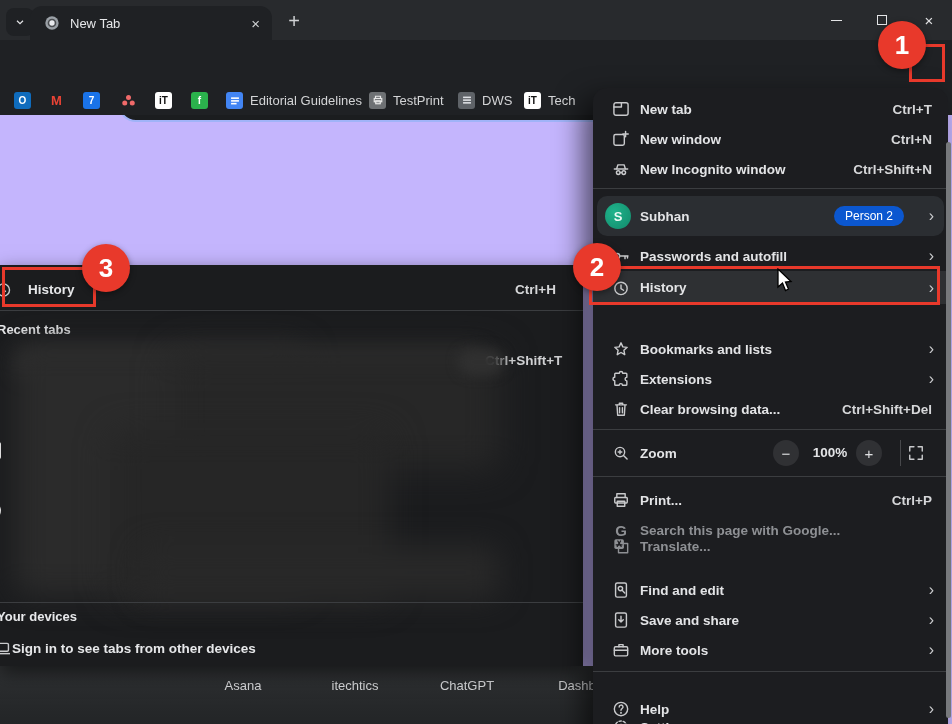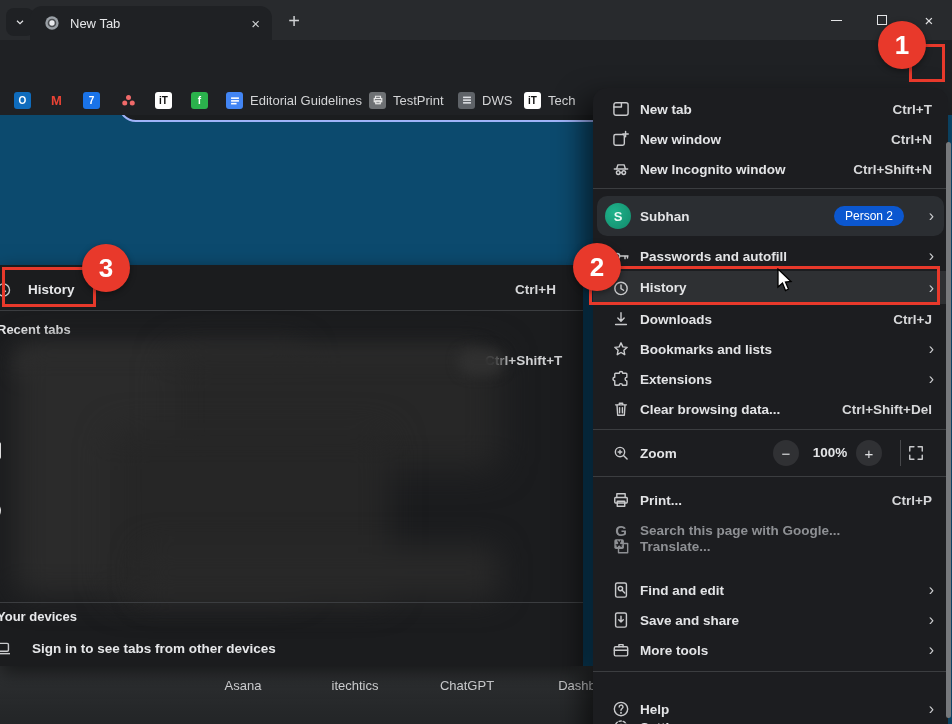--- a/index.html
+++ b/index.html
@@ -1,18 +1,18 @@
 <!DOCTYPE html>
 <html><head>
 <meta charset="utf-8">
 <style>
   html,body{margin:0;padding:0;background:#000;}
   *{box-sizing:border-box;}
   .screen{position:relative;width:952px;height:724px;overflow:hidden;
-    font-family:"Liberation Sans","DejaVu Sans",sans-serif;background:#0c4a6e;}
+    font-family:"Liberation Sans","DejaVu Sans",sans-serif;background:#c4b5fd;}
 
   
   .titlebar{position:absolute;left:0;top:0;width:952px;height:40px;background:#282a2d;}
   .tabsearch{position:absolute;left:6px;top:8px;width:28px;height:28px;border-radius:8px;background:#1f2124;display:flex;align-items:center;justify-content:center;}
   .tab{position:absolute;left:30px;top:6px;width:242px;height:34px;background:#1f2124;border-radius:12px 12px 0 0;display:flex;align-items:center;}
   .tab-title{color:#e6e7e9;font-size:13px;margin-left:10px;flex:1;}
   .tab-close{color:#cfd1d3;font-size:15px;margin-right:12px;cursor:default;}
   .newtab-plus{position:absolute;left:282px;top:9px;width:24px;height:24px;color:#cfd1d3;font-size:20px;line-height:24px;text-align:center;}
   .winbtn{position:absolute;top:6px;width:30px;height:28px;display:flex;align-items:center;justify-content:center;color:#e3e4e6;font-size:15px;}
   .winbtn .sq{width:10px;height:10px;border:1.4px solid #e3e4e6;}
@@ -47,21 +47,21 @@
   .submenu{position:absolute;left:0;top:265px;width:583px;height:401px;background:#1b1c1e;box-shadow:0 6px 18px rgba(0,0,0,.55);z-index:5;}
   .submenu-header{position:absolute;left:0;top:4px;width:583px;height:40px;display:flex;align-items:center;}
   .submenu-title{color:#e6e7e9;font-size:13.5px;font-weight:600;margin-left:28px;}
   .submenu-shortcut{margin-left:auto;margin-right:27px;color:#d6d7d9;font-size:13.5px;font-weight:600;}
   .sm-divider{position:absolute;left:0;width:583px;height:1px;background:#3b3d40;}
   .sm-section{position:absolute;left:-3px;color:#e8e9eb;font-size:13px;font-weight:700;}
   .sm-fav{position:absolute;left:-8px;width:17px;height:17px;border-radius:3px;display:flex;align-items:center;justify-content:center;font-size:10px;font-weight:bold;}
   .blur-blob{position:absolute;border-radius:14px;}
   .reopen-shortcut{position:absolute;left:485px;top:352px;color:#cfd0d2;font-size:13.5px;font-weight:600;}
   .signin-row{position:absolute;left:0;top:634px;width:583px;height:28px;display:flex;align-items:center;}
-  .signin-text{color:#e6e7e9;font-size:13.5px;font-weight:600;margin-left:32px;}
+  .signin-text{color:#e6e7e9;font-size:13.5px;font-weight:600;margin-left:12px;}
 
   
   .mainmenu{position:absolute;left:593px;top:88px;width:355px;height:662px;background:#1c1d20;border-radius:14px 14px 0 0;box-shadow:-10px 10px 28px rgba(0,0,0,.6);z-index:10;}
   .mrow{position:absolute;left:0;width:355px;display:flex;align-items:center;}
   .mrow .micon{position:absolute;left:18px;width:20px;height:20px;display:flex;align-items:center;justify-content:center;}
   .mrow .mlabel{position:absolute;left:47px;color:#e3e4e6;font-size:13.5px;font-weight:600;white-space:nowrap;}
   .mrow .mshort{position:absolute;right:16px;color:#d6d7d9;font-size:13.5px;font-weight:600;}
   .mrow .mchev{position:absolute;right:14px;color:#c9cacc;font-size:16px;line-height:1;}
   .mrow.disabled .mlabel{color:#8e9094;}
   .mrow.hovered{background:#2e3033;}
@@ -356,29 +356,20 @@
       <div class="mrow hovered" style="top: 183px; height: 33px;">
         <span class="micon">
           <svg width="20" height="20" viewBox="0 0 24 24" fill="none" stroke="#c9cacc" stroke-width="1.7" stroke-linecap="round" stroke-linejoin="round">
             <circle cx="12" cy="12.5" r="7.4"></circle>
             <path d="M12 8.4v4.4l3 1.9"></path>
           </svg>
         </span>
         <span class="mlabel">History</span>
         <span class="mchev">›</span>
       </div>
-      <div class="mrow" style="top: 216px; height: 30px;">
-        <span class="micon">
-          <svg width="20" height="20" viewBox="0 0 24 24" fill="none" stroke="#c9cacc" stroke-width="1.7" stroke-linecap="round" stroke-linejoin="round">
-            <path d="M12 4.5v9.5M8.2 10.7l3.8 3.9 3.8-3.9M5.5 18.5h13"></path>
-          </svg>
-        </span>
-        <span class="mlabel">Downloads</span>
-        <span class="mshort">Ctrl+J</span>
-      </div>
       <div class="mrow" style="top: 246px; height: 30px; text-decoration: underline;">
         <span class="micon">
           <svg width="20" height="20" viewBox="0 0 24 24" fill="none" stroke="#c9cacc" stroke-width="1.7" stroke-linecap="round" stroke-linejoin="round">
             <path d="M12 4.6l2.2 4.8 5.2.6-3.9 3.6 1 5.2-4.5-2.6-4.5 2.6 1-5.2L4.6 10l5.2-.6z"></path>
           </svg>
         </span>
         <span class="mlabel">Bookmarks and lists</span>
         <span class="mchev">›</span>
       </div>
       <div class="mrow" style="top: 276px; height: 30px;">

